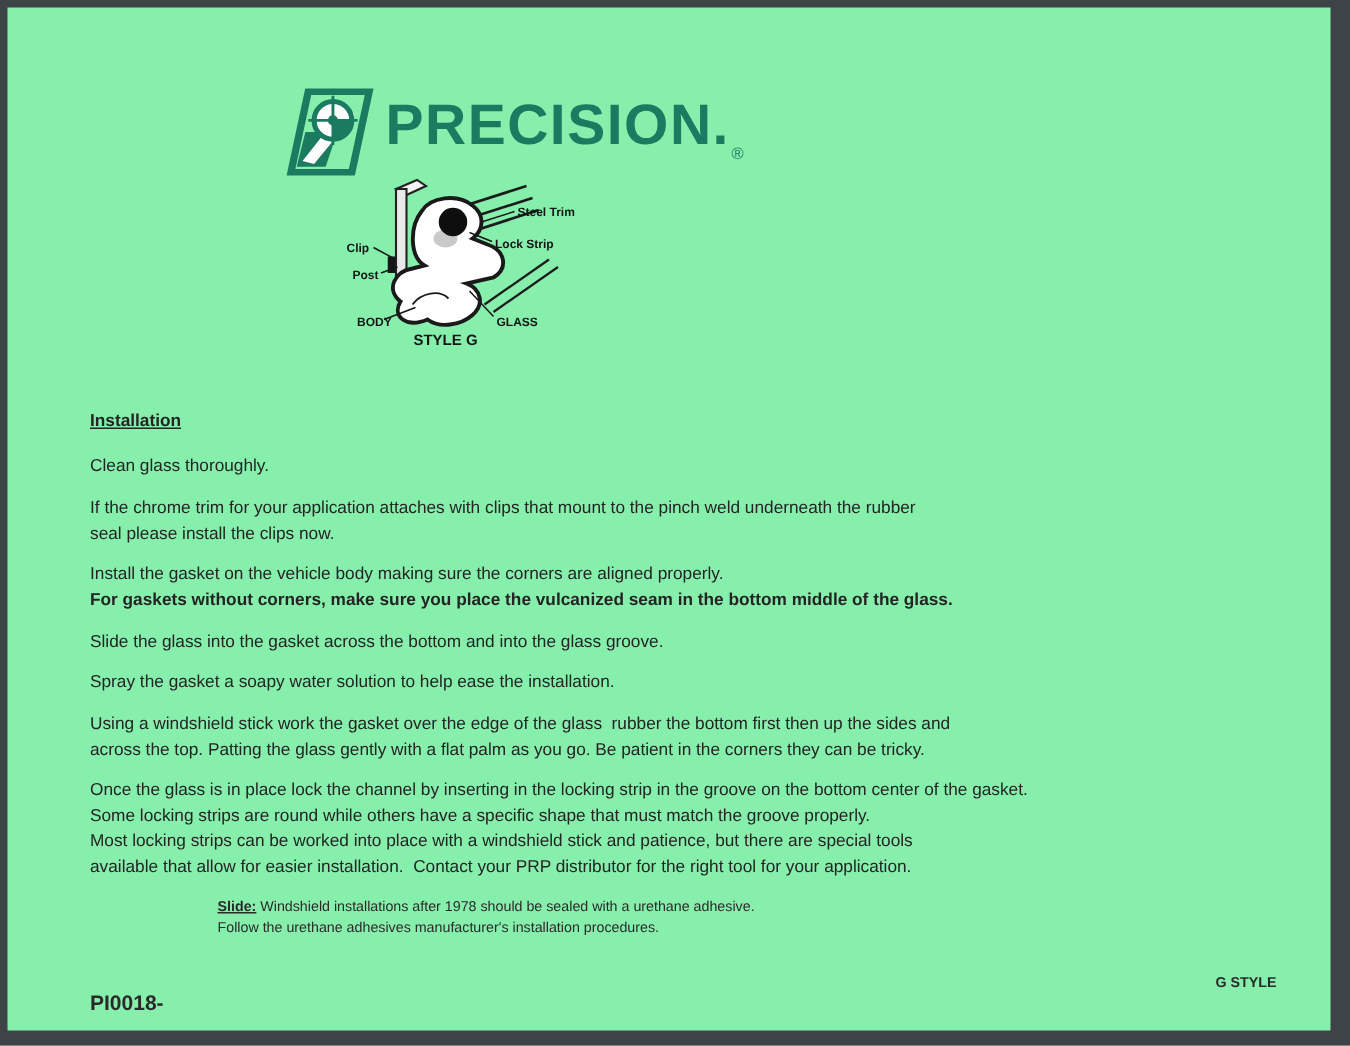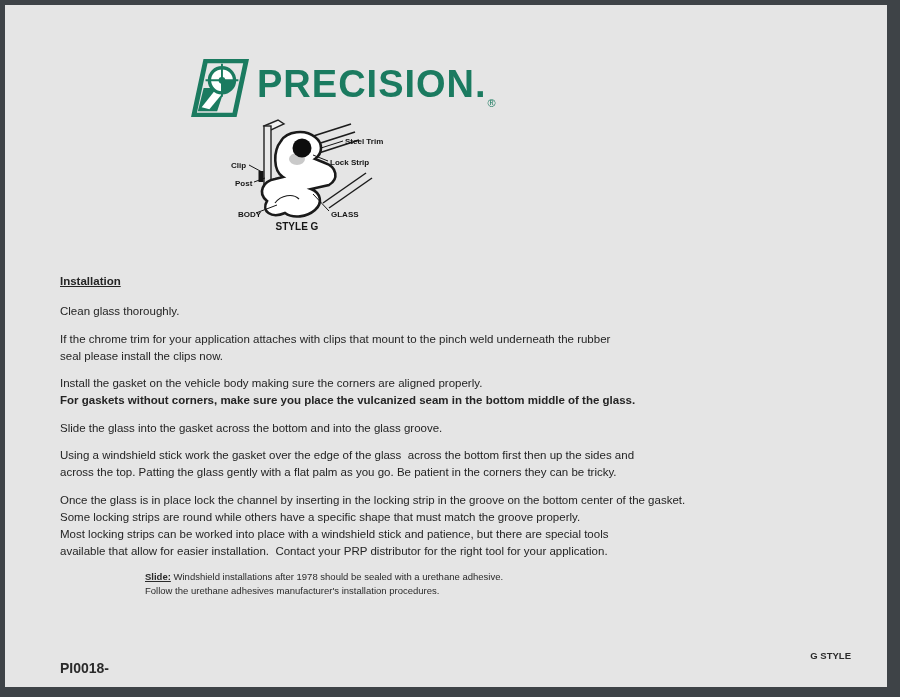--- a/index.html
+++ b/index.html
@@ -11,21 +11,21 @@
   html,body{width:900px;height:697px;}
   body{
     background:var(--page-border);
     font-family:"Liberation Sans", sans-serif;
     position:relative;
     overflow:hidden;
   }
   .page{
     position:absolute;
     left:5px; top:5px; right:13px; bottom:10px;
-    background:#e5e5e5;
+    background:#86efac;
     color:var(--ink);
   }
   
   .logo{
     position:absolute; left:186px; top:53px;
     display:flex; align-items:center; gap:6px;
     height:60px;
   }
   .logo-mark{width:60px;height:58px;}
   .wordmark{
@@ -141,22 +141,23 @@
     <div class="doc-heading">Installation</div>
 
     <p class="para"><span>Clean glass thoroughly.</span></p>
 
     <p class="para"><span>If the chrome trim for your application attaches with clips that mount to the pinch weld underneath the rubber</span><br><span>seal please install the clips now.</span></p>
 
     <p class="para"><span>Install the gasket on the vehicle body making sure the corners are aligned properly.</span><br><span class="em-line">For gaskets without corners, make sure you place the vulcanized seam in the bottom middle of the glass.</span></p>
 
     <p class="para"><span>Slide the glass into the gasket across the bottom and into the glass groove.</span></p>
 
+    <p class="para"><span>Spray the gasket a soapy water solution to help ease the installation.</span></p>
 
-    <p class="para"><span>Using a windshield stick work the gasket over the edge of the glass  across the bottom first then up the sides and</span><br><span>across the top. Patting the glass gently with a flat palm as you go. Be patient in the corners they can be tricky.</span></p>
+    <p class="para"><span>Using a windshield stick work the gasket over the edge of the glass  rubber the bottom first then up the sides and</span><br><span>across the top. Patting the glass gently with a flat palm as you go. Be patient in the corners they can be tricky.</span></p>
 
     <p class="para"><span>Once the glass is in place lock the channel by inserting in the locking strip in the groove on the bottom center of the gasket.</span><br><span>Some locking strips are round while others have a specific shape that must match the groove properly.</span><br><span>Most locking strips can be worked into place with a windshield stick and patience, but there are special tools</span><br><span>available that allow for easier installation.  Contact your PRP distributor for the right tool for your application.</span></p>
 
 
     <div class="note-block">
       <span class="note-label">Slide:</span>
       <span>Windshield installations after 1978 should be sealed with a urethane adhesive.</span><br>
       <span>Follow the urethane adhesives manufacturer's installation procedures.</span>
     </div>
   </div>

